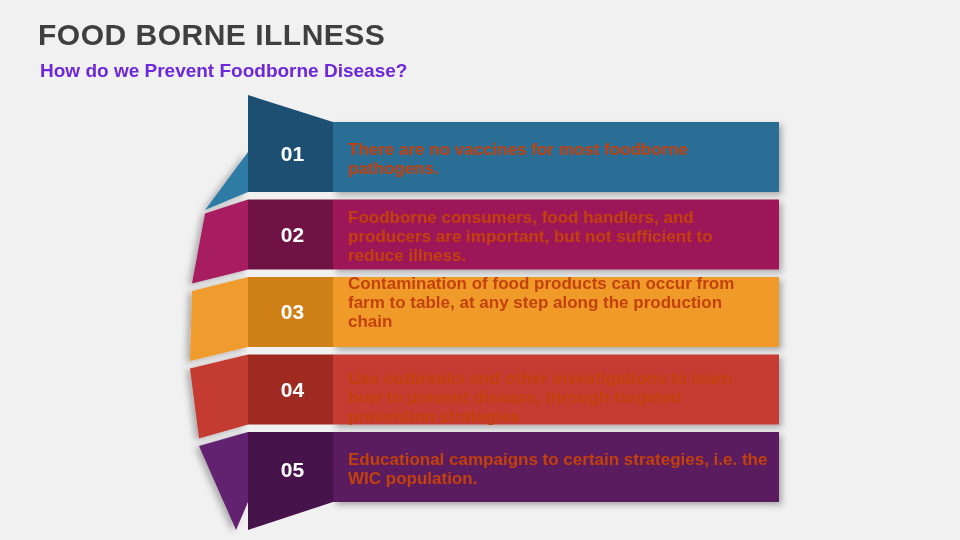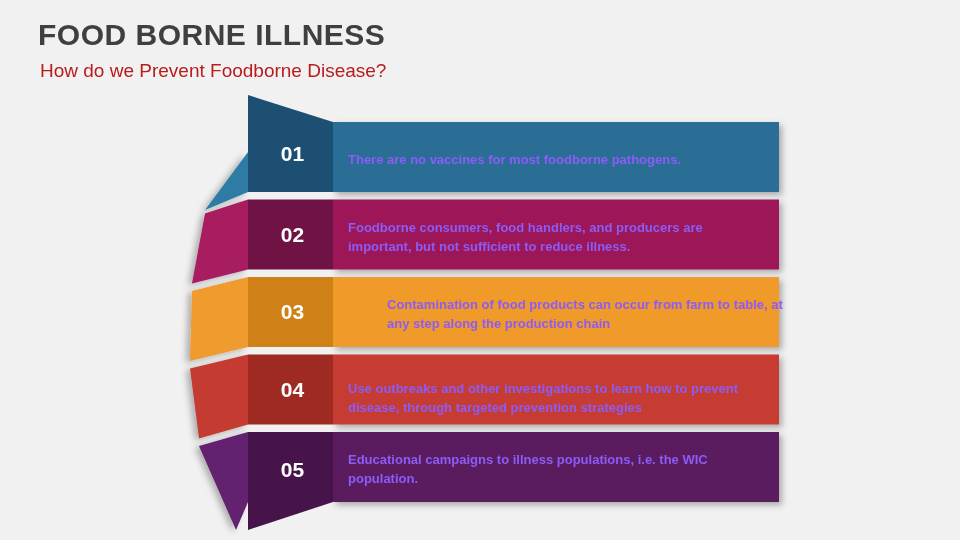--- a/index.html
+++ b/index.html
@@ -27,41 +27,41 @@
     font-weight: bold;
     color: #3f3f3f;
     letter-spacing: 0.5px;
     white-space: nowrap;
   }
   .subtitle {
     position: absolute;
     left: 40px;
     top: 60px;
     font-size: 19px;
-    font-weight: normal;
-    color: #b91c1c;
+    font-weight: bold;
+    color: #6d28d9;
     white-space: nowrap;
     text-align: center;
   }
   .diagram {
     position: absolute;
     left: 0;
     top: 0;
     width: 960px;
     height: 540px;
   }
   .rownum {
     font-size: 21px;
     font-weight: bold;
     fill: #ffffff;
   }
   .rowtext {
     position: absolute;
-    color: #8b5cf6;
-    font-size: 13px;
+    color: #c2410c;
+    font-size: 17px;
     font-weight: bold;
     line-height: 19px;
     width: 420px;
   }
 </style>
 </head>
 <body>
 
 <div class="slide">
 
@@ -107,18 +107,18 @@
           <rect x="333" y="432" width="446" height="70" fill="#5a1b5e" filter="url(#softshadow)"></rect>
           <polygon points="248,432 333,432 333,502 248,530" fill="#46144a"></polygon>
           <text x="292.5" y="477" text-anchor="middle" class="rownum">05</text>
         </g>
       </g>
   </svg>
 
   <div id="text-layer">
       <div class="rowtext" style="left: 348px; top: 124px; height: 70px; display: flex; align-items: center;">There are no vaccines for most foodborne pathogens.</div>
       <div class="rowtext" style="left: 348px; top: 201.5px; height: 70px; display: flex; align-items: center;">Foodborne consumers, food handlers, and producers are important, but not sufficient to reduce illness.</div>
-      <div class="rowtext" style="left: 348px; top: 279px; height: 70px; display: flex; align-items: center; margin-left: 39px;">Contamination of food products can occur from farm to table, at any step along the production chain</div>
+      <div class="rowtext" style="left: 348px; top: 267px; height: 70px; display: flex; align-items: center;">Contamination of food products can occur from farm to table, at any step along the production chain</div>
       <div class="rowtext" style="left: 348px; top: 356.5px; height: 82px; display: flex; align-items: center;">Use outbreaks and other investigations to learn how to prevent disease, through targeted prevention strategies</div>
-      <div class="rowtext" style="left: 348px; top: 434px; height: 70px; display: flex; align-items: center;">Educational campaigns to illness populations, i.e. the WIC population.</div>
+      <div class="rowtext" style="left: 348px; top: 434px; height: 70px; display: flex; align-items: center;">Educational campaigns to certain strategies, i.e. the WIC population.</div>
     </div>
 
 </div>
 
 </body></html>

